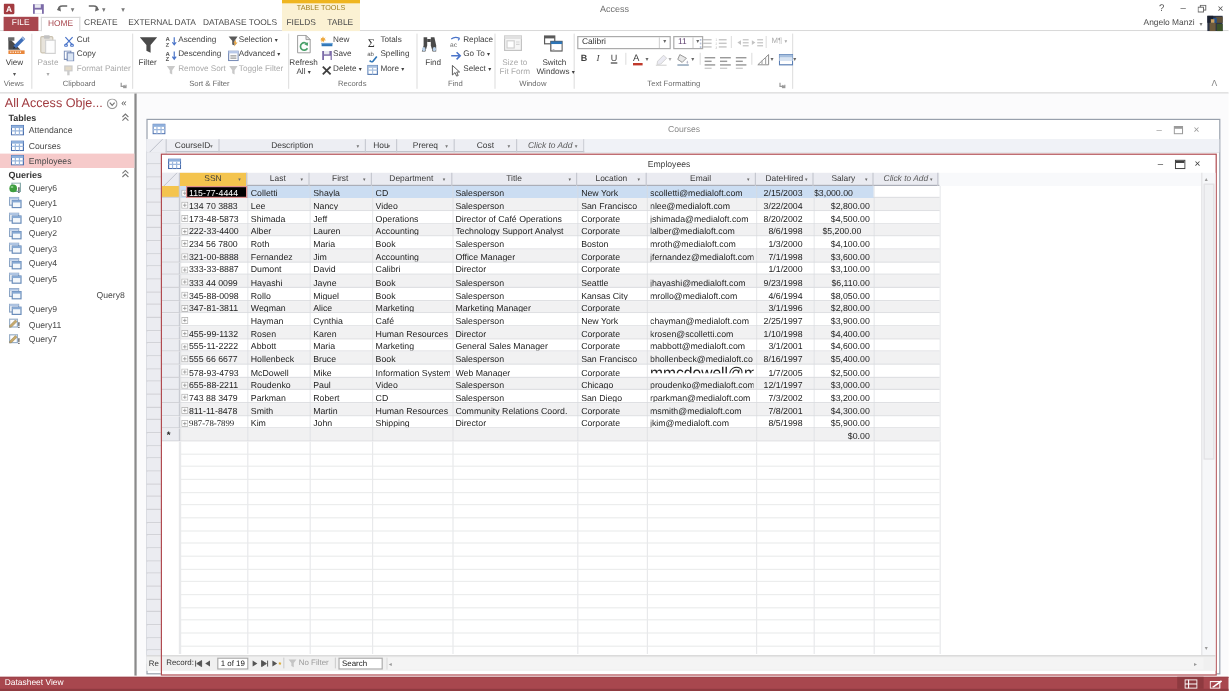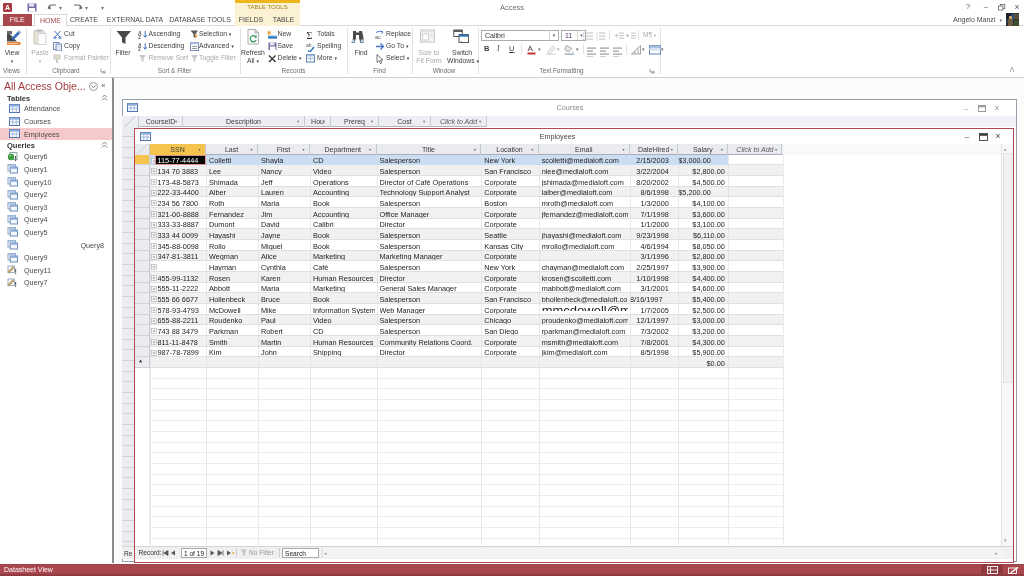--- a/index.html
+++ b/index.html
@@ -604,21 +604,21 @@
       <line x1="3" y1="1.5" x2="3" y2="4.5" stroke="#888" stroke-width="0.6"></line>
     </svg>
 <div class="t" style="position:absolute;left:157.5px;top:188.32999999999998px;width:50px;height:8px;font-size:7.3px;color:#222;">222-33-4400</div>
 <div class="t" style="position:absolute;left:209.0px;top:188.32999999999998px;width:47.0px;height:8px;font-size:7.3px;color:#222;overflow:hidden;">Alber</div>
 <div class="t" style="position:absolute;left:261.0px;top:188.32999999999998px;width:47.0px;height:8px;font-size:7.3px;color:#222;overflow:hidden;">Lauren</div>
 <div class="t" style="position:absolute;left:313.0px;top:188.32999999999998px;width:61.5px;height:8px;font-size:7.3px;color:#222;overflow:hidden;">Accounting</div>
 <div class="t" style="position:absolute;left:379.5px;top:188.32999999999998px;width:99.80000000000001px;height:8px;font-size:7.3px;color:#222;overflow:hidden;">Technology Support Analyst</div>
 <div class="t" style="position:absolute;left:484.3px;top:188.32999999999998px;width:52.400000000000034px;height:8px;font-size:7.3px;color:#222;overflow:hidden;">Corporate</div>
 <div class="t" style="position:absolute;left:541.7px;top:188.32999999999998px;width:86.29999999999995px;height:8px;font-size:7.3px;color:#222;overflow:hidden;">lalber@medialoft.com</div>
 <div class="t" style="position:absolute;left:630.0px;top:188.32999999999998px;width:38.799999999999955px;height:8px;font-size:7.3px;color:#222;text-align:right;">8/6/1998</div>
-<div class="t" style="position:absolute;left:678.3px;top:188.32999999999998px;width:46.5px;height:8px;font-size:7.3px;color:#222;text-align:left;">$5,200.00</div>
+<div class="t" style="position:absolute;left:678.3px;top:188.32999999999998px;width:46.5px;height:8px;font-size:7.3px;color:#222;text-align:center;">$5,200.00</div>
 <div style="position:absolute;left:134.5px;top:197.39px;width:648.0px;height:10.66px;background:#ffffff;border-bottom:1px solid #dfe0e3;"></div>
 <div style="position:absolute;left:134.5px;top:197.39px;width:15.5px;height:10.66px;background:#ebecf1;border-right:1px solid #c9cbd2;border-bottom:1px solid #d2d3d8;"></div>
 <svg style="position:absolute;left:151px;top:200.39px" width="6" height="6">
       <rect x="0.5" y="0.5" width="5" height="5" fill="#fff" stroke="#aaaaaa" stroke-width="0.6"></rect>
       <line x1="1.5" y1="3" x2="4.5" y2="3" stroke="#888" stroke-width="0.6"></line>
       <line x1="3" y1="1.5" x2="3" y2="4.5" stroke="#888" stroke-width="0.6"></line>
     </svg>
 <div class="t" style="position:absolute;left:157.5px;top:198.98999999999998px;width:50px;height:8px;font-size:7.3px;color:#222;">234 56 7800</div>
 <div class="t" style="position:absolute;left:209.0px;top:198.98999999999998px;width:47.0px;height:8px;font-size:7.3px;color:#222;overflow:hidden;">Roth</div>
 <div class="t" style="position:absolute;left:261.0px;top:198.98999999999998px;width:47.0px;height:8px;font-size:7.3px;color:#222;overflow:hidden;">Maria</div>
@@ -763,21 +763,21 @@
       <line x1="1.5" y1="3" x2="4.5" y2="3" stroke="#888" stroke-width="0.6"></line>
       <line x1="3" y1="1.5" x2="3" y2="4.5" stroke="#888" stroke-width="0.6"></line>
     </svg>
 <div class="t" style="position:absolute;left:157.5px;top:294.93000000000006px;width:50px;height:8px;font-size:7.3px;color:#222;">555 66 6677</div>
 <div class="t" style="position:absolute;left:209.0px;top:294.93000000000006px;width:47.0px;height:8px;font-size:7.3px;color:#222;overflow:hidden;">Hollenbeck</div>
 <div class="t" style="position:absolute;left:261.0px;top:294.93000000000006px;width:47.0px;height:8px;font-size:7.3px;color:#222;overflow:hidden;">Bruce</div>
 <div class="t" style="position:absolute;left:313.0px;top:294.93000000000006px;width:61.5px;height:8px;font-size:7.3px;color:#222;overflow:hidden;">Book</div>
 <div class="t" style="position:absolute;left:379.5px;top:294.93000000000006px;width:99.80000000000001px;height:8px;font-size:7.3px;color:#222;overflow:hidden;">Salesperson</div>
 <div class="t" style="position:absolute;left:484.3px;top:294.93000000000006px;width:52.400000000000034px;height:8px;font-size:7.3px;color:#222;overflow:hidden;">San Francisco</div>
 <div class="t" style="position:absolute;left:541.7px;top:294.93000000000006px;width:86.29999999999995px;height:8px;font-size:7.3px;color:#222;overflow:hidden;">bhollenbeck@medialoft.co</div>
-<div class="t" style="position:absolute;left:630.0px;top:294.93000000000006px;width:38.799999999999955px;height:8px;font-size:7.3px;color:#222;">8/16/1997</div>
+<div class="t" style="position:absolute;left:630.0px;top:294.93000000000006px;width:38.799999999999955px;height:8px;font-size:7.3px;color:#222;text-align:right;">8/16/1997</div>
 <div class="t" style="position:absolute;left:678.3px;top:294.93000000000006px;width:46.5px;height:8px;font-size:7.3px;color:#222;text-align:right;">$5,400.00</div>
 <div style="position:absolute;left:134.5px;top:303.99px;width:648.0px;height:10.66px;background:#ffffff;border-bottom:1px solid #dfe0e3;"></div>
 <div style="position:absolute;left:134.5px;top:303.99px;width:15.5px;height:10.66px;background:#ebecf1;border-right:1px solid #c9cbd2;border-bottom:1px solid #d2d3d8;"></div>
 <svg style="position:absolute;left:151px;top:306.99px" width="6" height="6">
       <rect x="0.5" y="0.5" width="5" height="5" fill="#fff" stroke="#aaaaaa" stroke-width="0.6"></rect>
       <line x1="1.5" y1="3" x2="4.5" y2="3" stroke="#888" stroke-width="0.6"></line>
       <line x1="3" y1="1.5" x2="3" y2="4.5" stroke="#888" stroke-width="0.6"></line>
     </svg>
 <div class="t" style="position:absolute;left:157.5px;top:305.59000000000003px;width:50px;height:8px;font-size:7.3px;color:#222;">578-93-4793</div>
 <div class="t" style="position:absolute;left:209.0px;top:305.59000000000003px;width:47.0px;height:8px;font-size:7.3px;color:#222;overflow:hidden;">McDowell</div>
@@ -836,21 +836,21 @@
 <div class="t" style="position:absolute;left:541.7px;top:337.57000000000005px;width:86.29999999999995px;height:8px;font-size:7.3px;color:#222;overflow:hidden;">msmith@medialoft.com</div>
 <div class="t" style="position:absolute;left:630.0px;top:337.57000000000005px;width:38.799999999999955px;height:8px;font-size:7.3px;color:#222;text-align:right;">7/8/2001</div>
 <div class="t" style="position:absolute;left:678.3px;top:337.57000000000005px;width:46.5px;height:8px;font-size:7.3px;color:#222;text-align:right;">$4,300.00</div>
 <div style="position:absolute;left:134.5px;top:346.63px;width:648.0px;height:10.66px;background:#ffffff;border-bottom:1px solid #dfe0e3;"></div>
 <div style="position:absolute;left:134.5px;top:346.63px;width:15.5px;height:10.66px;background:#ebecf1;border-right:1px solid #c9cbd2;border-bottom:1px solid #d2d3d8;"></div>
 <svg style="position:absolute;left:151px;top:349.63px" width="6" height="6">
       <rect x="0.5" y="0.5" width="5" height="5" fill="#fff" stroke="#aaaaaa" stroke-width="0.6"></rect>
       <line x1="1.5" y1="3" x2="4.5" y2="3" stroke="#888" stroke-width="0.6"></line>
       <line x1="3" y1="1.5" x2="3" y2="4.5" stroke="#888" stroke-width="0.6"></line>
     </svg>
-<div class="t" style="position:absolute;left:157.5px;top:348.23px;width:38px;height:8px;font-size:7.3px;color:#222;">987-78-7899</div>
+<div class="t" style="position:absolute;left:157.5px;top:348.23px;width:38px;height:8px;font-size:7.3px;color:#222;font-family:Liberation Serif, serif;">987-78-7899</div>
 <div class="t" style="position:absolute;left:209.0px;top:348.23px;width:47.0px;height:8px;font-size:7.3px;color:#222;overflow:hidden;">Kim</div>
 <div class="t" style="position:absolute;left:261.0px;top:348.23px;width:47.0px;height:8px;font-size:7.3px;color:#222;overflow:hidden;">John</div>
 <div class="t" style="position:absolute;left:313.0px;top:348.23px;width:61.5px;height:8px;font-size:7.3px;color:#222;overflow:hidden;">Shipping</div>
 <div class="t" style="position:absolute;left:379.5px;top:348.23px;width:99.80000000000001px;height:8px;font-size:7.3px;color:#222;overflow:hidden;">Director</div>
 <div class="t" style="position:absolute;left:484.3px;top:348.23px;width:52.400000000000034px;height:8px;font-size:7.3px;color:#222;overflow:hidden;">Corporate</div>
 <div class="t" style="position:absolute;left:541.7px;top:348.23px;width:86.29999999999995px;height:8px;font-size:7.3px;color:#222;overflow:hidden;">jkim@medialoft.com</div>
 <div class="t" style="position:absolute;left:630.0px;top:348.23px;width:38.799999999999955px;height:8px;font-size:7.3px;color:#222;text-align:right;">8/5/1998</div>
 <div class="t" style="position:absolute;left:678.3px;top:348.23px;width:46.5px;height:8px;font-size:7.3px;color:#222;text-align:right;">$5,900.00</div>
 <div style="position:absolute;left:134.5px;top:357.28999999999996px;width:648.0px;height:10.66px;background:#f1f1f2;border-bottom:1px solid #dfe0e3;"></div>
 <div style="position:absolute;left:134.5px;top:357.28999999999996px;width:15.5px;height:10.66px;background:#ebecf1;border-right:1px solid #c9cbd2;border-bottom:1px solid #d2d3d8;"></div>

